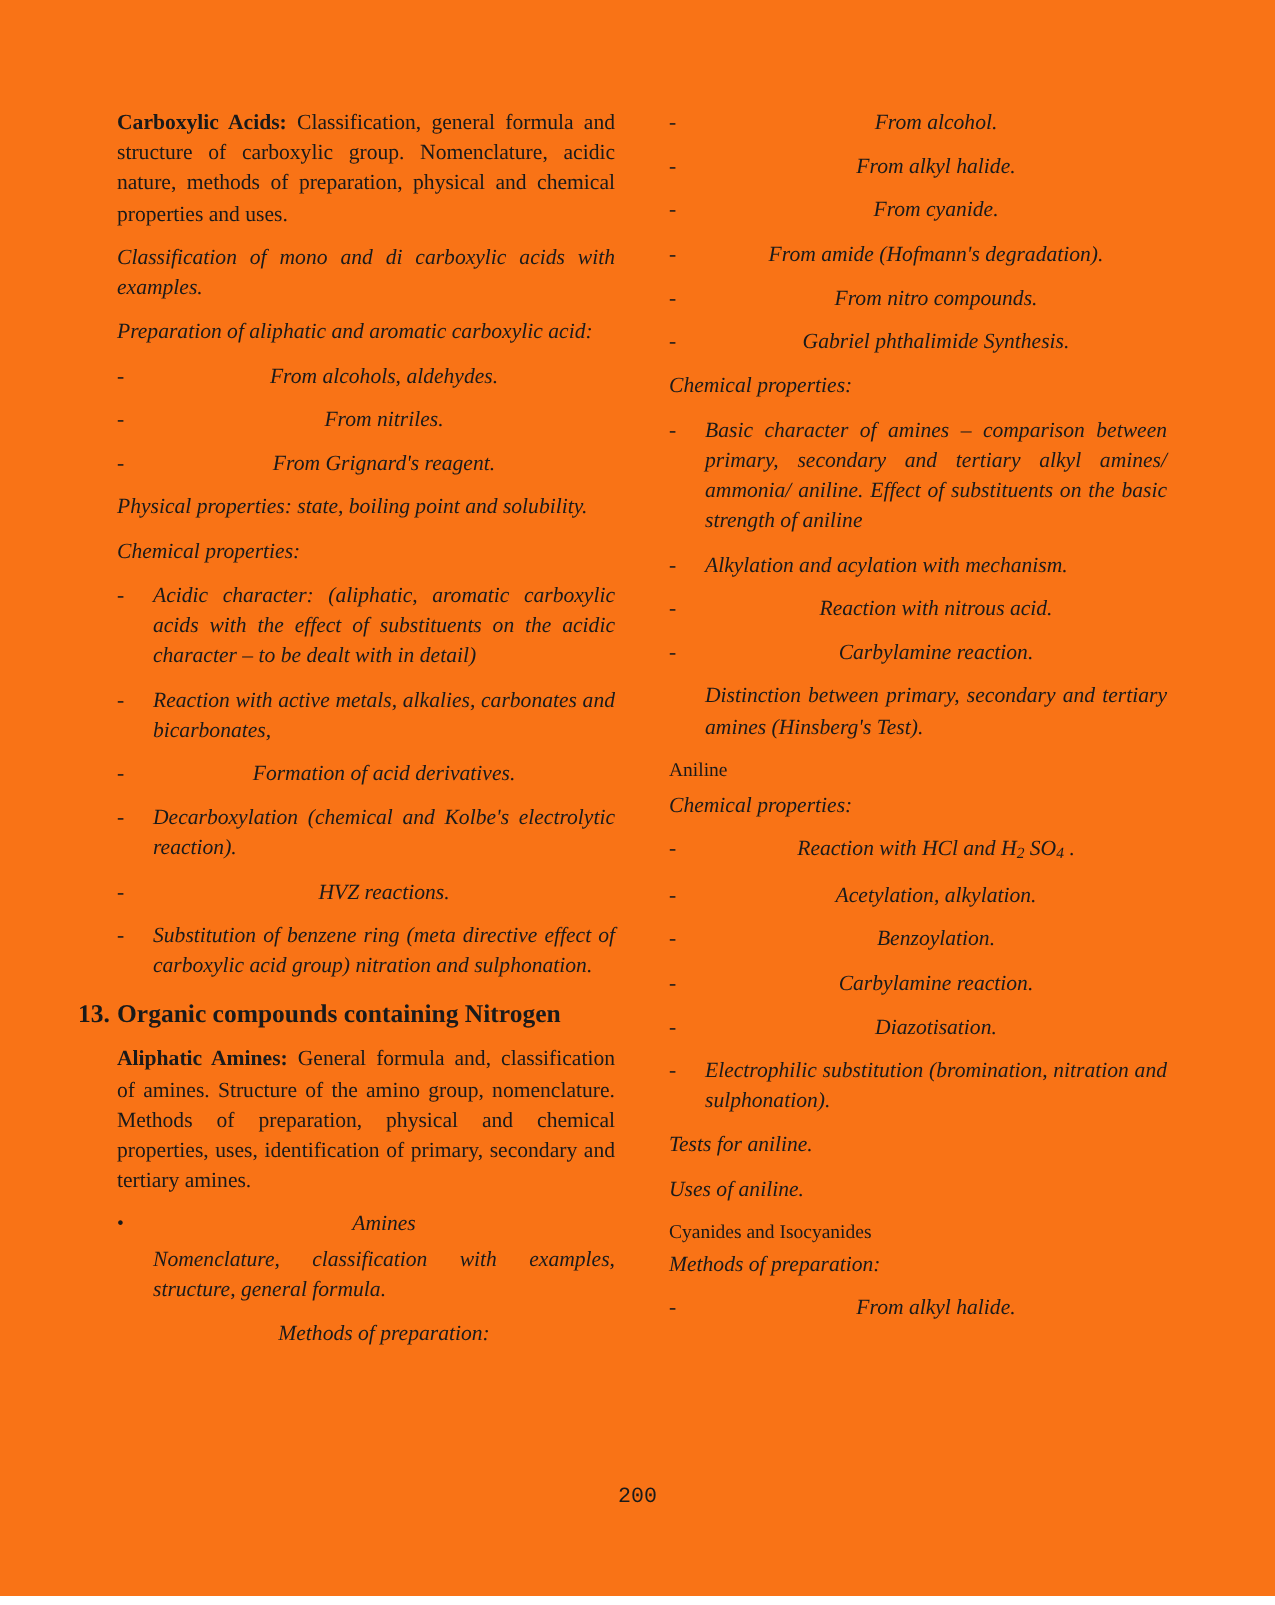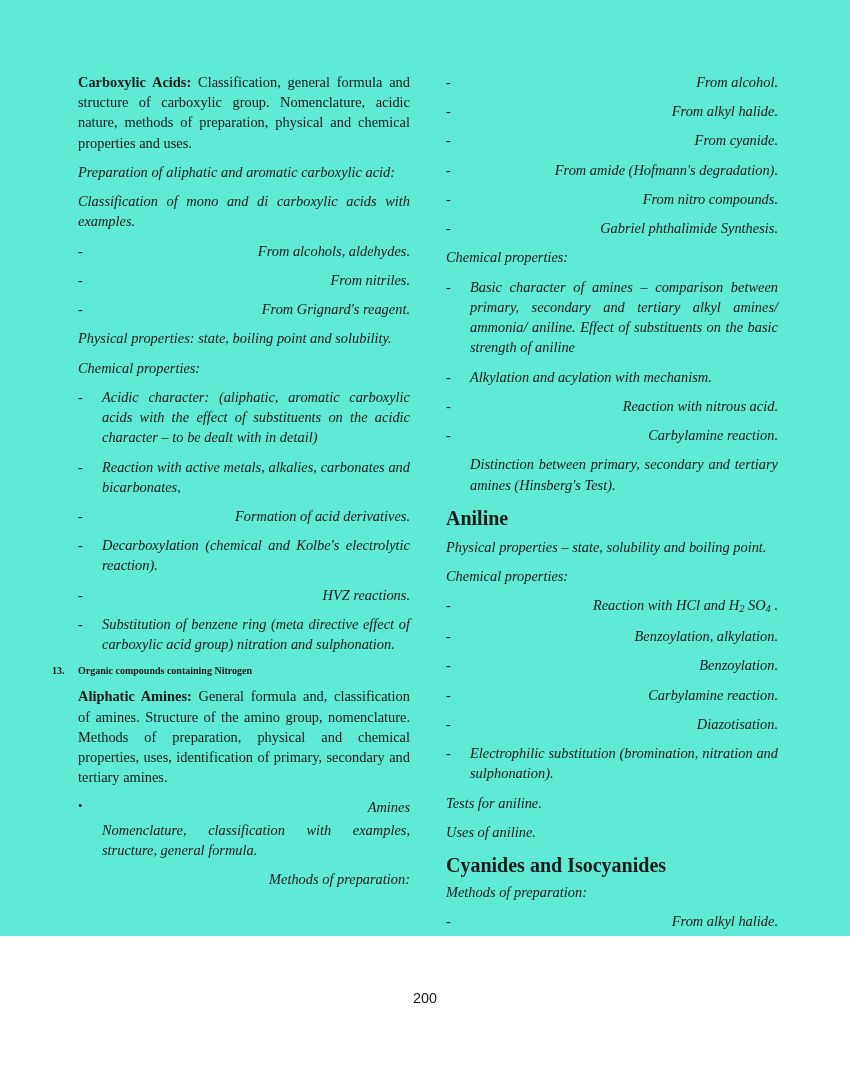--- a/index.html
+++ b/index.html
@@ -13,22 +13,22 @@
     height: 1070px;
     position: relative;
     font-family: "Liberation Serif", "DejaVu Serif", serif;
     color: #1a1a1a;
     overflow: hidden;
   }
   #page {
     position: absolute;
     left: 0; top: 0;
     width: 850px;
-    height: 936px;
-    background: #5eead4;
+    height: 1064px;
+    background: #f97316;
   }
   #columns {
     position: absolute;
     left: 78px;
     top: 72px;
     width: 700px;
     height: 900px;
     display: flex;
     flex-direction: row;
     justify-content: space-between;
@@ -72,89 +72,89 @@
     font-size: 14.4px;
     line-height: 1.405;
   }
   .dash-body {
     flex: 1 1 auto;
     text-align: justify;
     font-style: italic;
     line-height: 1.405;
     hyphens: none;
   }
-  .dash-body.nojust { text-align: right; }
+  .dash-body.nojust { text-align: center; }
   .dash-row.no-mark .dash-mark { visibility: hidden; }
 
   
   .bullet-mark {
     flex: 0 0 auto;
     width: 24px;
     font-style: normal;
     font-size: 13px;
     line-height: 1.405;
   }
 
   
   .num-heading {
     display: flex;
     flex-direction: row;
     margin: 0 0 8px 0;
     margin-left: -26px;
-    font-size: 10px;
+    font-size: 17px;
     line-height: 1.405;
     font-weight: bold;
   }
   .num-heading .num {
     flex: 0 0 auto;
     width: 26px;
   }
   .num-heading .num-text {
     flex: 1 1 auto;
   }
   .heading-bold {
-    font-weight: bold;
-    font-style: normal;
-    font-size: 20px;
+    font-weight: normal;
+    font-style: normal;
+    font-size: 13px;
     line-height: 1.405;
     margin: 0 0 5px 0;
   }
   .tight { margin-bottom: 3px; }
   .space-before { margin-top: 10px; }
 
   
   #page-number {
     position: absolute;
     left: 0;
     top: 990px;
     width: 850px;
     text-align: center;
     font-size: 14.4px;
-    font-family: Liberation Sans, sans-serif;
+    font-family: Liberation Mono, monospace;
     color: #1a1a1a;
   }
   sub {
     font-size: 0.72em;
     vertical-align: -0.22em;
   }
 </style>
 </head>
 <body>
 
 <div id="page">
 
   <div id="columns">
 
     <div class="column">
 
       <p class="p"><span class="lead-bold">Carboxylic Acids:</span><span class="roman"> Classification, general formula and structure of carboxylic group. Nomenclature, acidic nature, methods of preparation, physical and chemical properties and uses.</span></p>
 
+      <p class="p ital">Classification of mono and di carboxylic acids with examples.</p>
+
       <p class="p ital">Preparation of aliphatic and aromatic carboxylic acid:</p>
-
-      <p class="p ital">Classification of mono and di carboxylic acids with examples.</p>
 
       <div class="dash-row">
         <span class="dash-mark">-</span>
         <span class="dash-body nojust">From alcohols, aldehydes.</span>
       </div>
       <div class="dash-row">
         <span class="dash-mark">-</span>
         <span class="dash-body nojust">From nitriles.</span>
       </div>
       <div class="dash-row">
@@ -263,31 +263,30 @@
       </div>
 
       <div class="dash-row no-mark">
         <span class="dash-mark">-</span>
         <span class="dash-body">Distinction between primary, secondary and tertiary amines (Hinsberg's Test).</span>
       </div>
 
       <p class="heading-bold">Aniline</p>
 
 
-      <p class="p ital">Physical properties – state, solubility and boiling point.</p>
 
       <p class="p ital">Chemical properties:</p>
 
       <div class="dash-row">
         <span class="dash-mark">-</span>
         <span class="dash-body nojust ital"><span>Reaction with HCl and H</span><sub>2</sub><span> SO</span><sub>4</sub><span> .</span></span>
       </div>
       <div class="dash-row">
         <span class="dash-mark">-</span>
-        <span class="dash-body nojust">Benzoylation, alkylation.</span>
+        <span class="dash-body nojust">Acetylation, alkylation.</span>
       </div>
       <div class="dash-row">
         <span class="dash-mark">-</span>
         <span class="dash-body nojust">Benzoylation.</span>
       </div>
       <div class="dash-row">
         <span class="dash-mark">-</span>
         <span class="dash-body nojust">Carbylamine reaction.</span>
       </div>
       <div class="dash-row">

